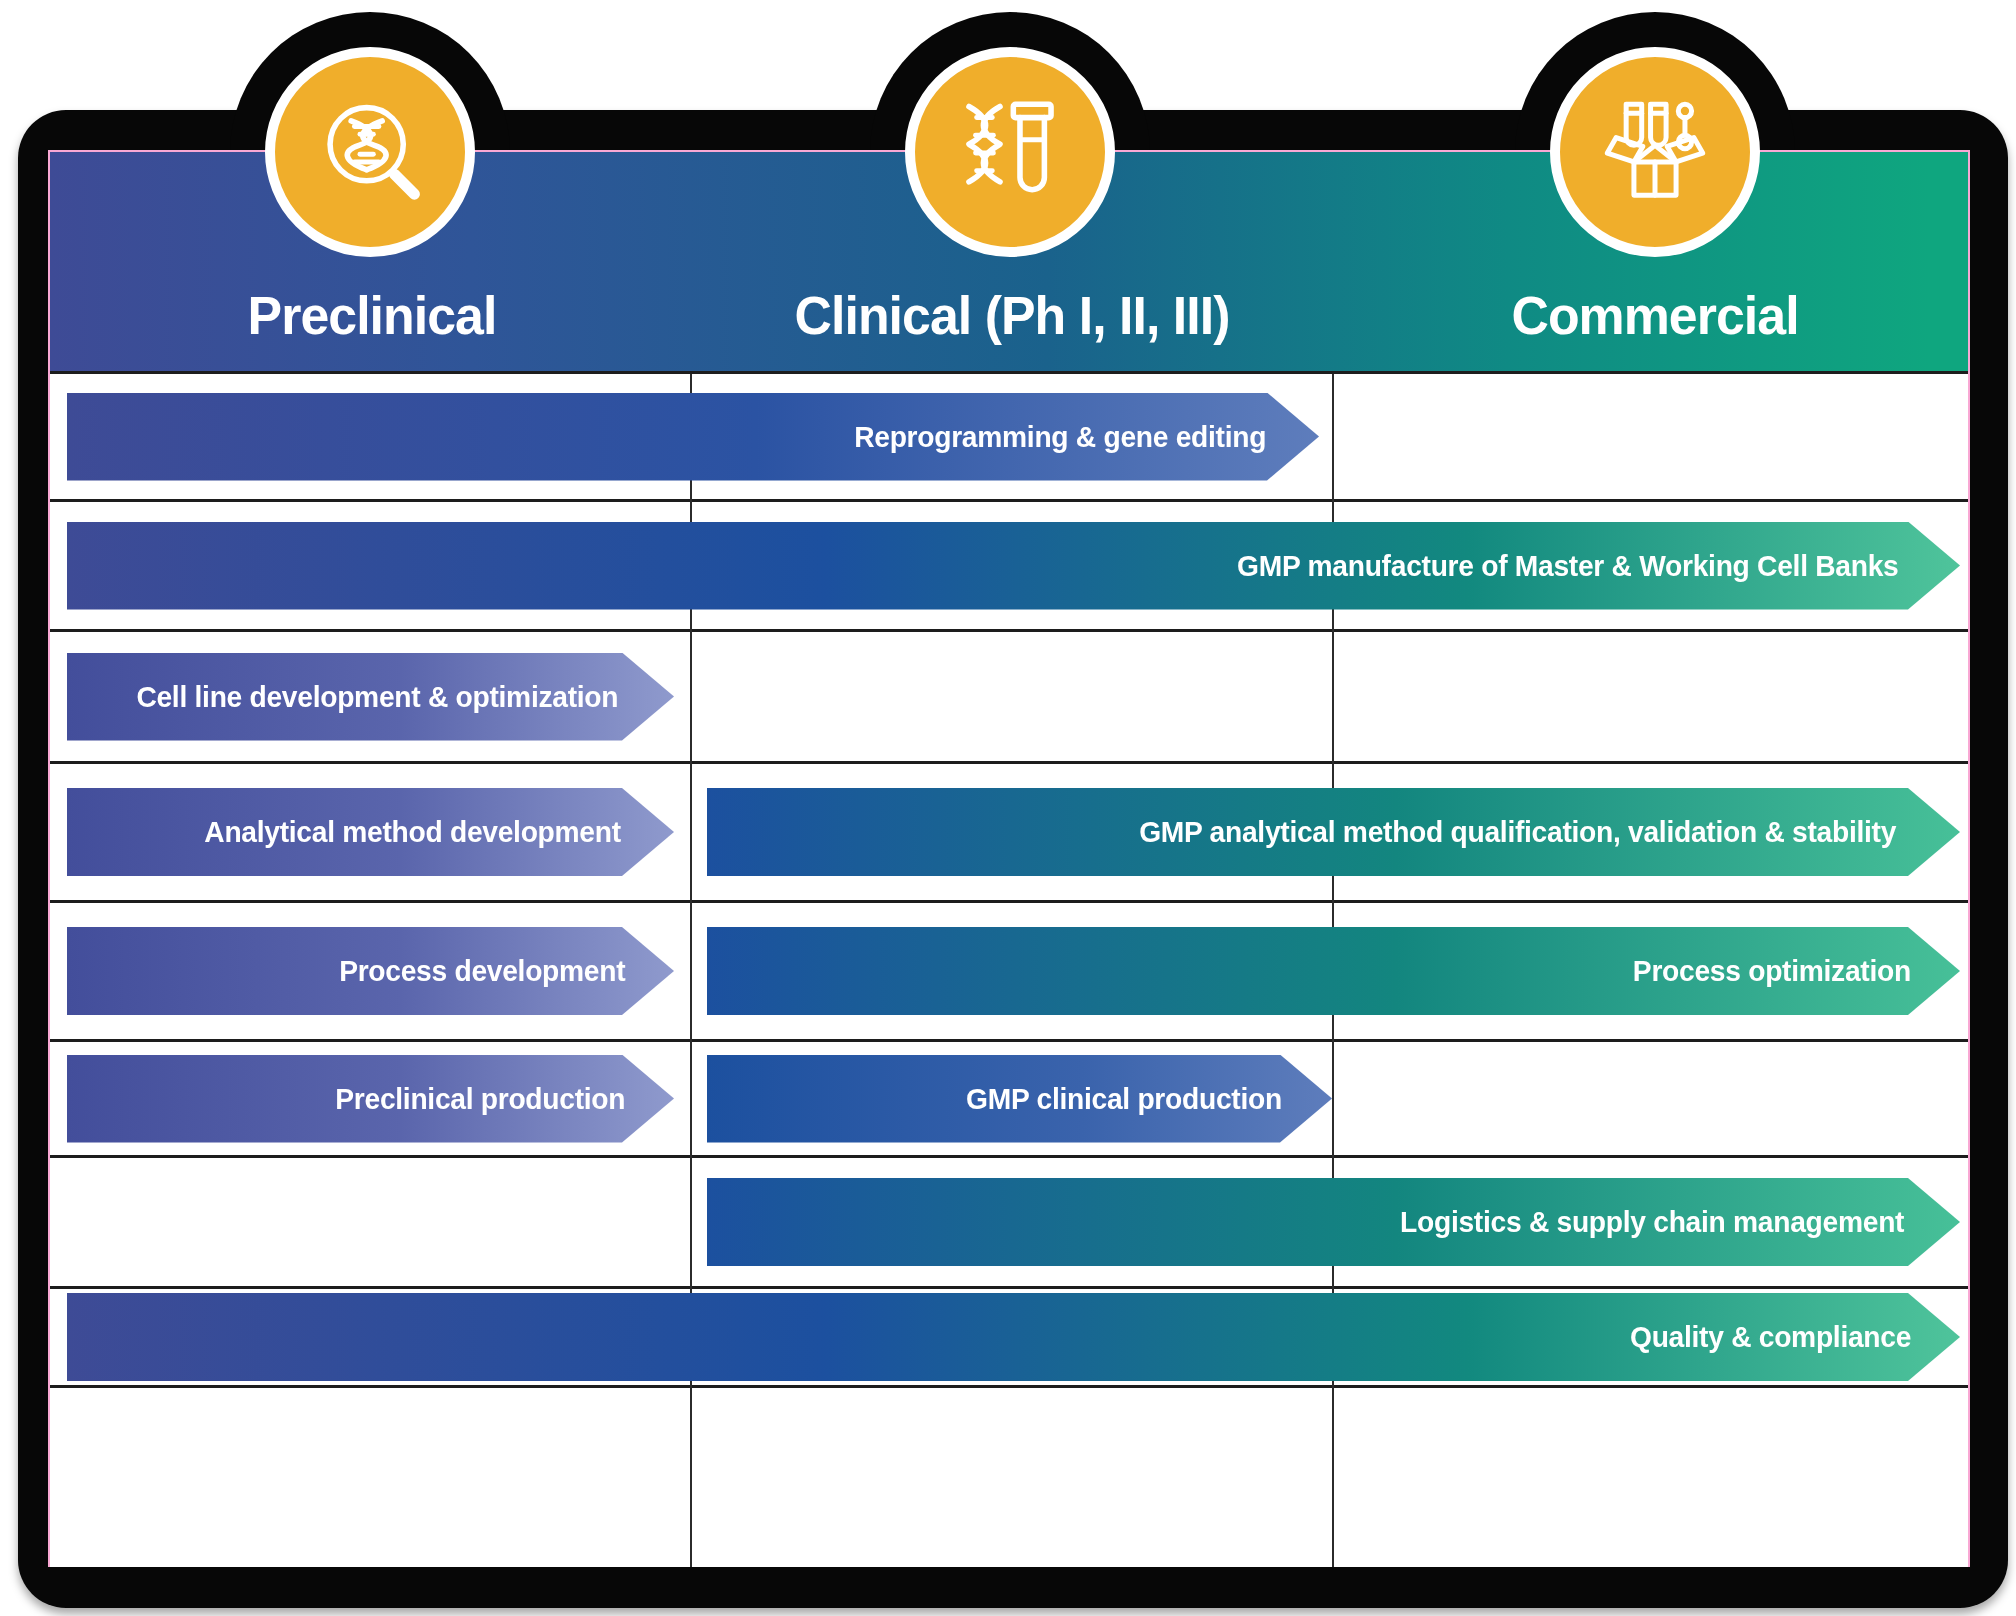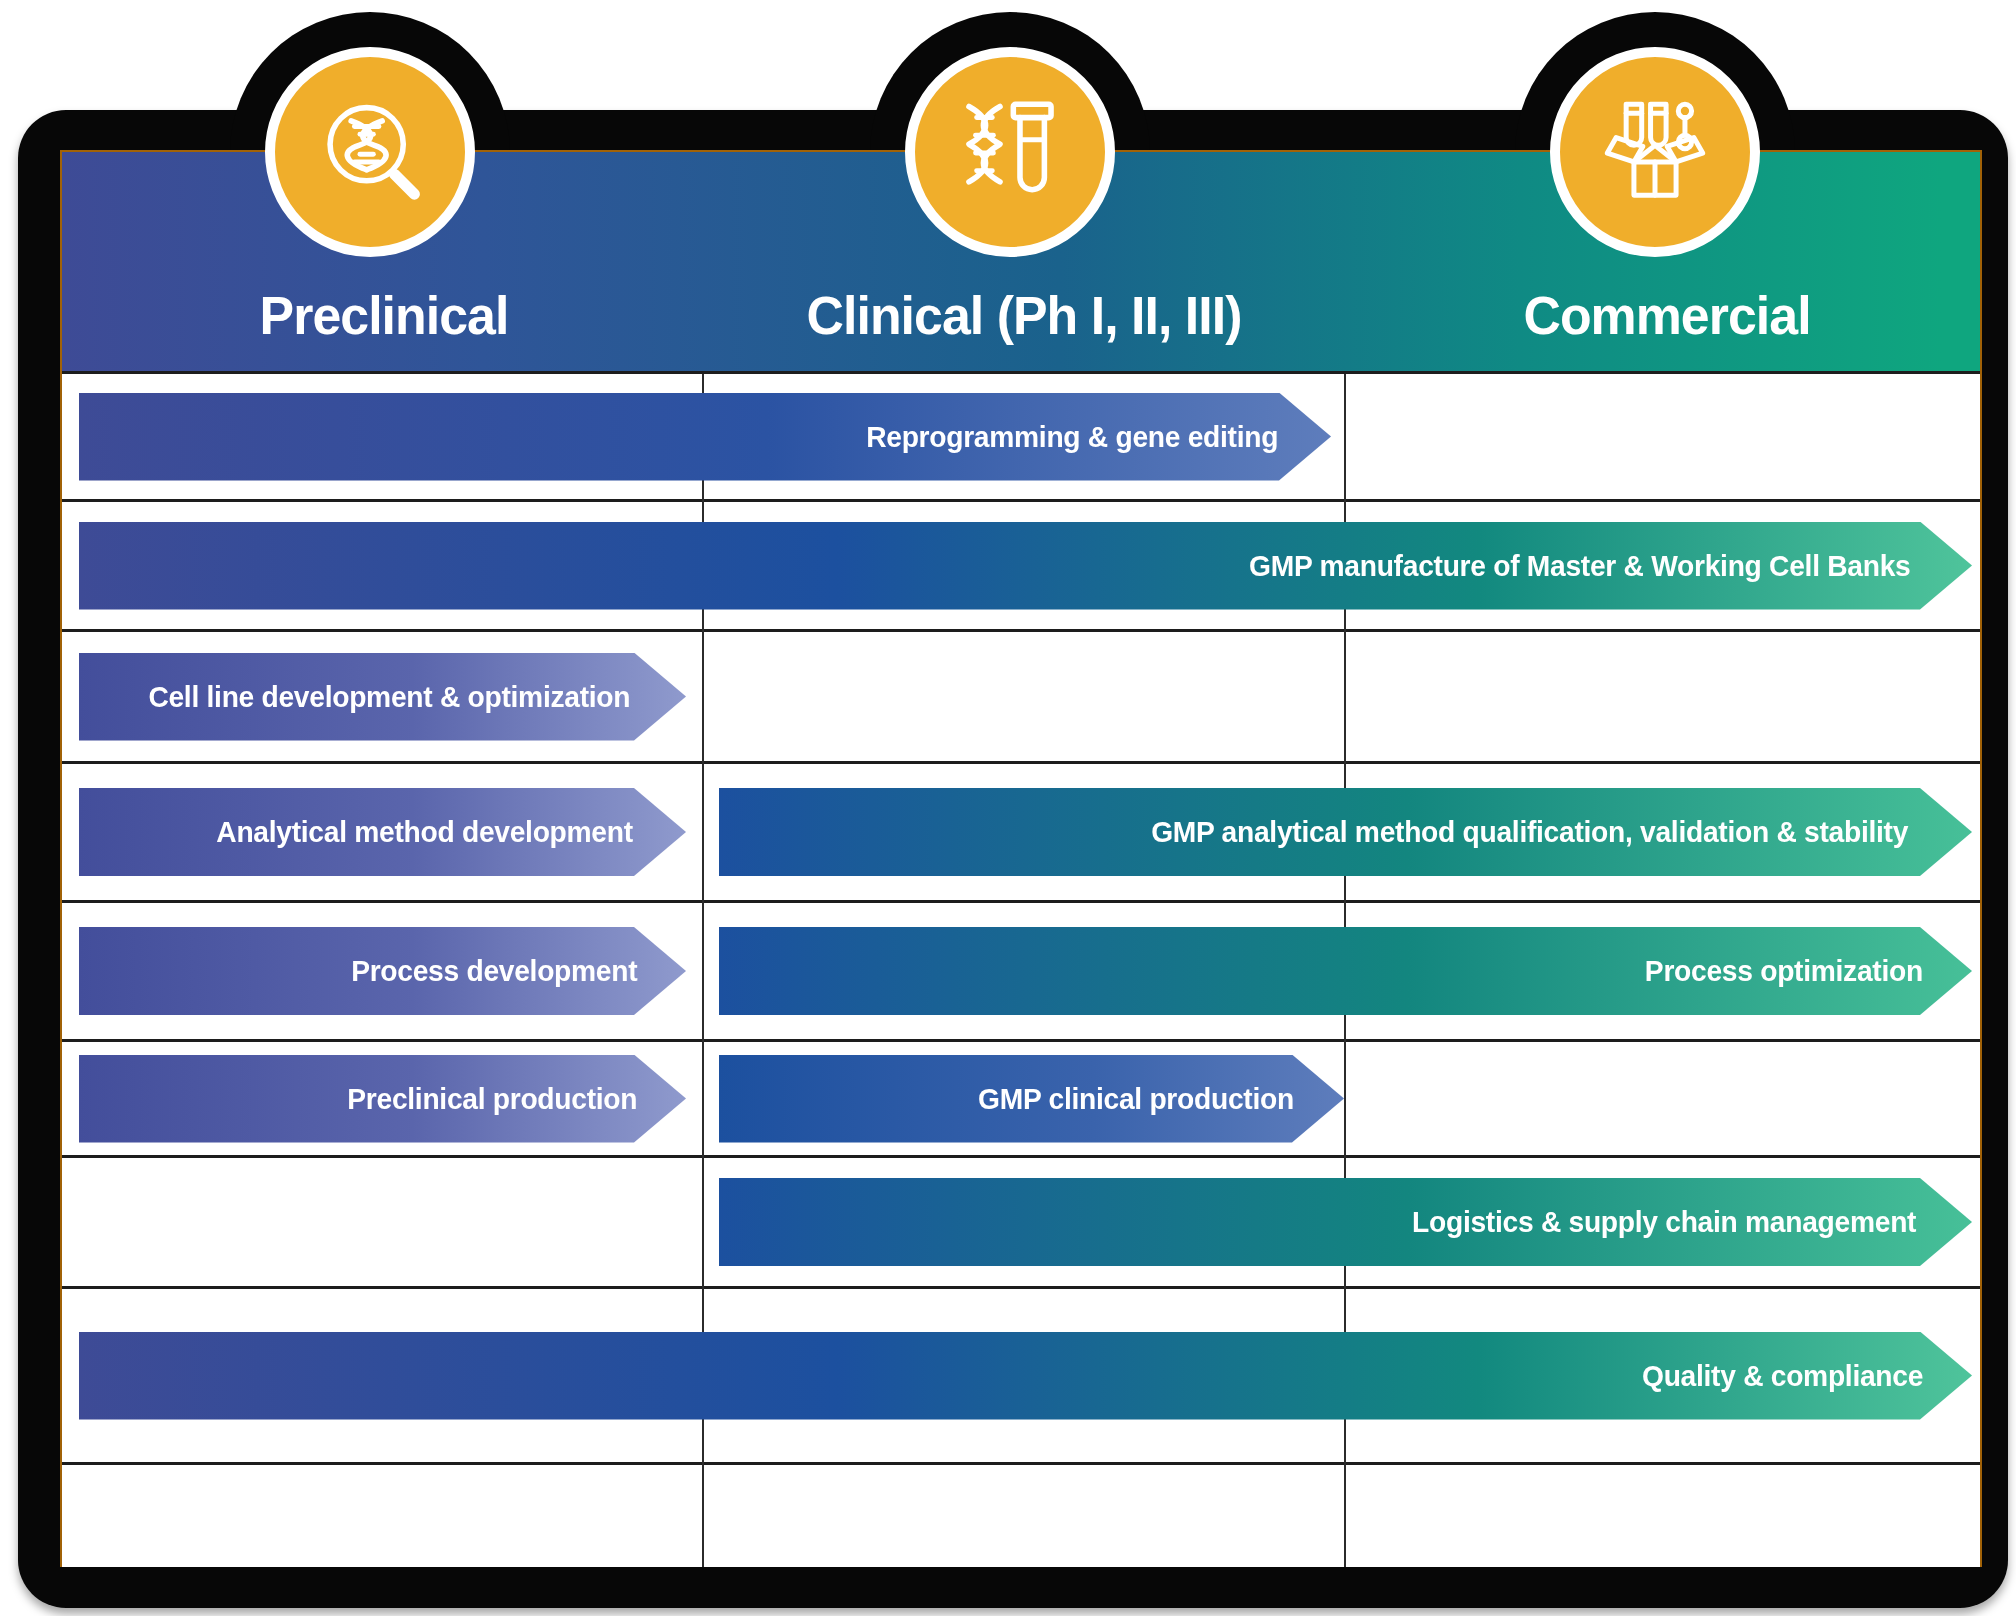--- a/index.html
+++ b/index.html
@@ -9,22 +9,22 @@
 
   
   .card{position:absolute;left:18px;top:110px;width:1990px;height:1498px;
         background:#070707;border-radius:48px;z-index:1;
         box-shadow:0 6px 10px rgba(0,0,0,.35);}
   .bump{position:absolute;width:280px;height:280px;border-radius:50%;
         background:#070707;top:12px;z-index:1;}
   .bump.b1{left:230px}.bump.b2{left:870px}.bump.b3{left:1515px}
 
   
-  .inner{position:absolute;left:60px;top:150px;width:1922px;height:1417px;
-         background:#14b8a6;z-index:2;border:2px solid #a16207;box-sizing:border-box;}
+  .inner{position:absolute;left:48px;top:150px;width:1922px;height:1417px;
+         background:#14b8a6;z-index:2;border:2px solid #f9a8d4;box-sizing:border-box;}
 
   
   .phase-header{position:absolute;left:0;top:0;width:100%;height:222px;
         background:linear-gradient(90deg,#3E4B96 0%,#2F5598 22%,#1A628C 52%,#0F8A84 76%,#0FA67F 98%);
         border-bottom:3px solid #1d1d1d;box-sizing:border-box;}
   .phase-title{position:absolute;top:132px;transform:translateX(-50%) scaleX(.96);
         color:#fff;font-weight:700;font-size:54px;letter-spacing:-1px;white-space:nowrap;}
   .pt1{left:322px}.pt2{left:962px}.pt3{left:1605px}
 
   
@@ -34,21 +34,21 @@
   .pc1{left:265px}.pc2{left:905px}.pc3{left:1550px}
   .phase-circle svg{width:122px;height:122px;stroke:#ffffff;fill:none;
         stroke-linecap:round;stroke-linejoin:round;}
 
   
   .tbody{position:absolute;left:0;top:222px;width:100%;height:1193px;background:#fff;}
   .vline{position:absolute;top:0;bottom:0;width:2px;background:#2b2b2b;z-index:1;}
   .vl1{left:640px}.vl2{left:1282px}
   .row{position:relative;width:100%;box-sizing:border-box;border-bottom:3px solid #1d1d1d;}
   .r1{height:128px}.r2{height:132px}.r3{height:130px}.r4{height:139px}.r5{height:139px}
-  .r6{height:116px}.r7{height:131px}.r8{height:176px}.r9{height:132px;border-bottom:none}
+  .r6{height:116px}.r7{height:131px}.r8{height:99px}.r9{height:132px;border-bottom:none}
 
   
   .arrow{position:absolute;top:50%;transform:translateY(-50%);height:88px;z-index:2;
         display:flex;align-items:center;justify-content:flex-end;
         clip-path:polygon(0 0,calc(100% - 52px) 0,100% 50%,calc(100% - 52px) 100%,0 100%);
         color:#fff;font-weight:700;font-size:30px;white-space:nowrap;
         padding-right:40px;box-sizing:border-box;
         filter:drop-shadow(0 3px 1px rgba(40,50,110,.25));}
   .arrow span{display:block;transform:scaleX(.94);letter-spacing:-.3px;}
 

